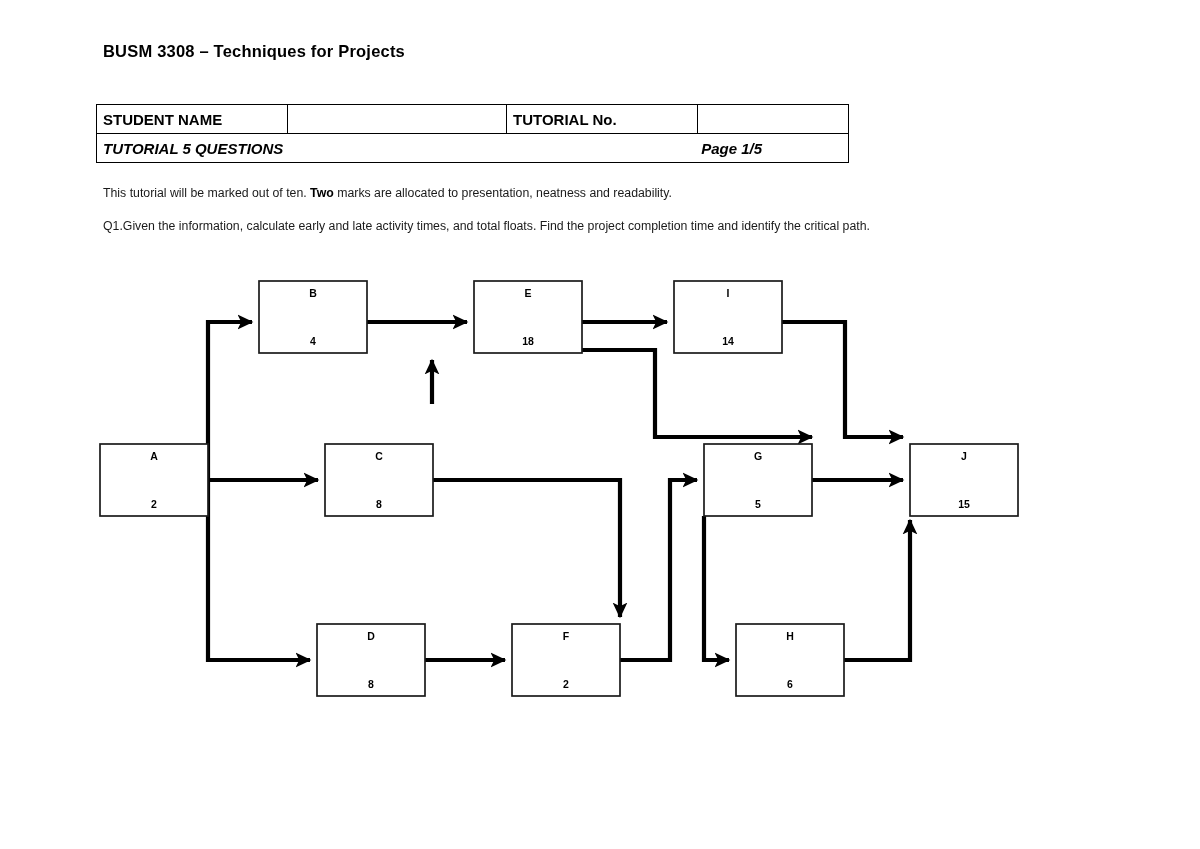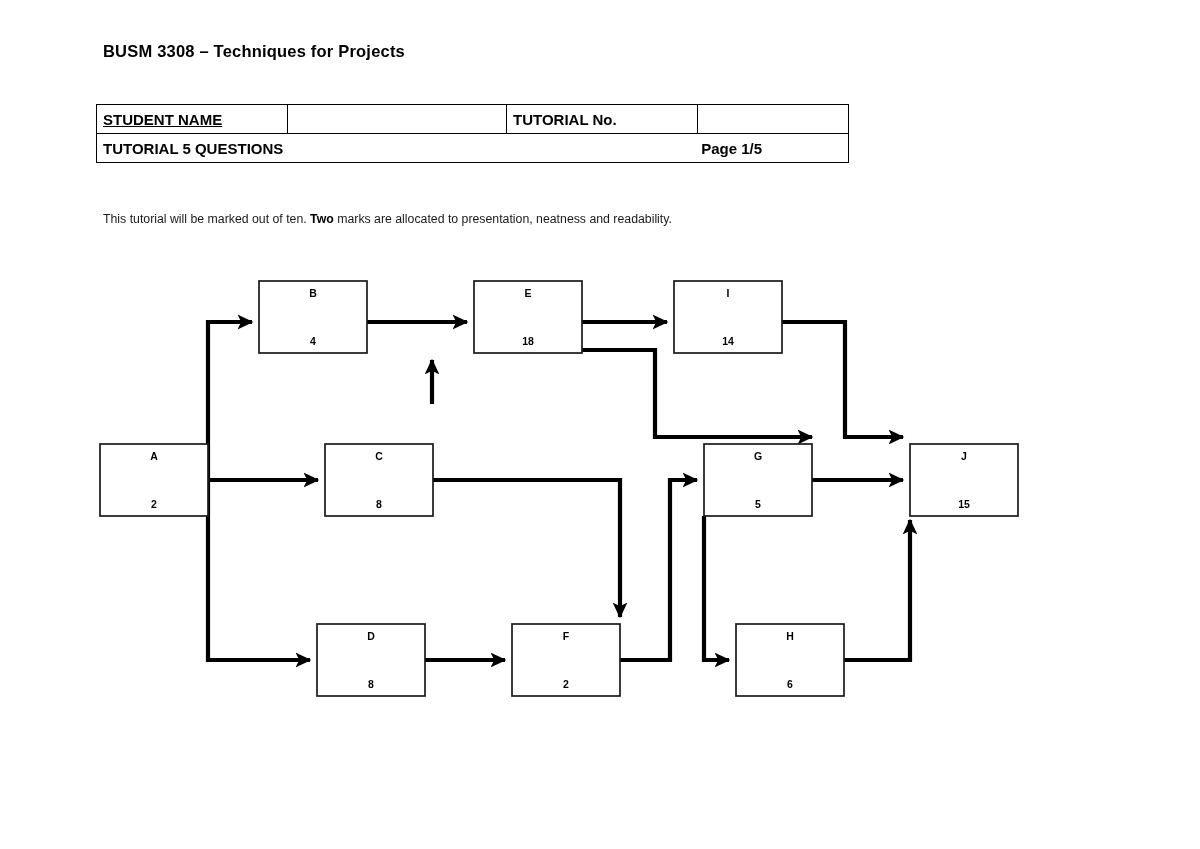--- a/index.html
+++ b/index.html
@@ -40,35 +40,35 @@
   }
   table.header-table td {
     border: 1.6px solid #000;
     height: 28px;
     padding: 0 6px;
     font-size: 15px;
     font-weight: bold;
     vertical-align: middle;
     white-space: nowrap;
   }
-  td.c-name   { width: 178px; text-decoration: underline; }
+  td.c-name   { width: 178px; }
   td.c-nameval{ width: 206px; }
   td.c-no     { width: 178px; }
   td.c-noval  { width: 138px; }
   .pagenum-wrap {
     display: flex;
     justify-content: space-between;
     align-items: center;
+    font-style: italic;
   }
   .para {
     position: absolute;
     font-size: 12.3px;
     color: #1a1a1a;
     white-space: nowrap;
-    margin-top: 26px;
   }
   .para b { font-weight: bold; color:#000; }
   #para1 { left: 103px; top: 186px; }
   #para2 { left: 103px; top: 219px; }
   svg.netdiagram {
     position: absolute;
     left: 0;
     top: 0;
     width: 1200px;
     height: 849px;
@@ -113,20 +113,21 @@
           <span>TUTORIAL 5 QUESTIONS</span>
           <span style="padding-right:80px;margin-left:44px;">Page 1/5</span>
         </div>
       </td>
     </tr>
   </tbody>
     </table>
 
   <div class="para" id="para1"><span>This tutorial will be marked out of ten. </span><b>Two</b><span> marks are allocated to presentation, neatness and readability.</span></div>
 
+  <div class="para" id="para2">Q1.Given the information, calculate early and late activity times, and total floats. Find the project completion time and identify the critical path.</div>
 
   <svg class="netdiagram" viewBox="0 0 1200 849">
     <defs>
       <marker id="arrowR" viewBox="0 0 10 10" refX="8.6" refY="5" markerWidth="4.0" markerHeight="4.0" orient="auto-start-reverse">
         <path d="M 0 0.6 L 9.4 5 L 0 9.4 L 2.2 5 Z" fill="#000"></path>
       </marker>
     </defs>
     <g id="edge-layer">
         <path d="M 208,480 L 208,322 L 252,322" class="link" marker-end="url(#arrowR)"></path>
         <path d="M 208,480 L 318,480" class="link" marker-end="url(#arrowR)"></path>

